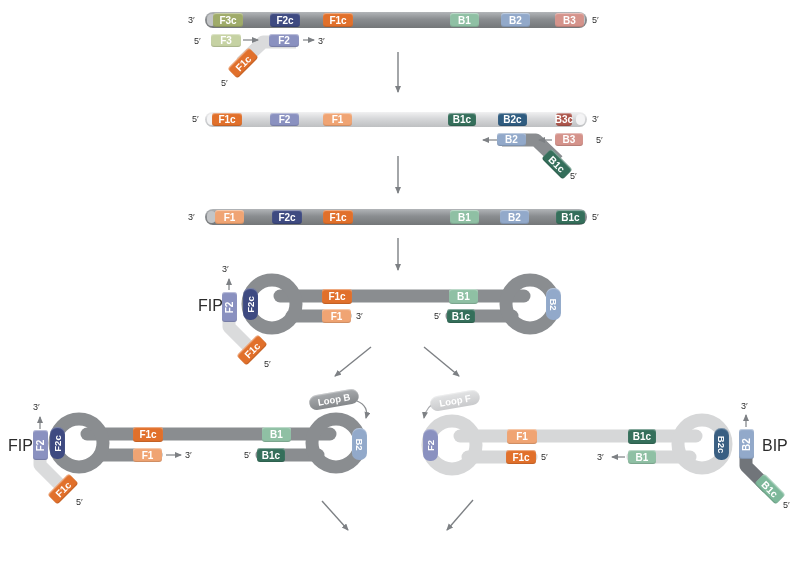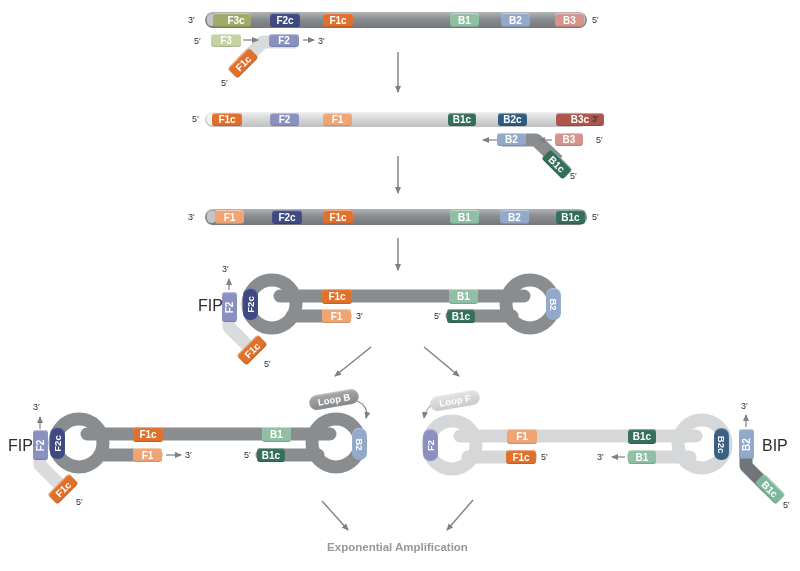--- a/index.html
+++ b/index.html
@@ -98,21 +98,21 @@
     <path d="M 746 434 L 746 466 L 768 488" fill="none" stroke="#71757a" stroke-width="13" stroke-linejoin="round"></path>
     <line x1="746" y1="427" x2="746" y2="415" stroke="#7d8084" stroke-width="1.2" marker-end="url(#ah)"></line>
     <line x1="625" y1="457" x2="612" y2="457" stroke="#7d8084" stroke-width="1.2" marker-end="url(#ah)"></line>
     <path d="M 438 401 Q 426 406 424 418" fill="none" stroke="#a9abae" stroke-width="1.3" marker-end="url(#ah)"></path>
   </svg>
 
   <span class="prime" style="left:188px;top:15px;">3′</span>
   <div class="bar dark" style="left:205px;top:12px;width:382px;height:16px;"></div>
   <div class="cap dark" style="left:207px;top:14px;width:9px;height:12px;"></div>
   <div class="cap dark" style="left:576px;top:14px;width:9px;height:12px;"></div>
-  <div class="seg" style="left: 213px; top: 13px; width: 30px; background: rgb(159, 171, 105); padding-left: 8px;">F3c</div>
+  <div class="seg" style="left: 213px; top: 13px; width: 30px; background: rgb(159, 171, 105);">F3c</div>
   <div class="seg" style="left: 270px; top: 13px; width: 30px; background: rgb(62, 74, 129);">F2c</div>
   <div class="seg" style="left: 323px; top: 13px; width: 30px; background: rgb(225, 112, 43);">F1c</div>
   <div class="seg" style="left: 450px; top: 13px; width: 29px; background: rgb(143, 192, 164);">B1</div>
   <div class="seg" style="left: 501px; top: 13px; width: 29px; background: rgb(146, 169, 202);">B2</div>
   <div class="seg" style="left: 555px; top: 13px; width: 29px; background: rgb(213, 147, 139);">B3</div>
   <span class="prime" style="left:592px;top:15px;">5′</span>
 
   <span class="prime" style="left:194px;top:36px;">5′</span>
   <div class="seg" style="left: 211px; top: 34px; width: 30px; height: 13px; background: rgb(198, 210, 163);">F3</div>
   <div class="seg" style="left: 269px; top: 34px; width: 30px; height: 13px; background: rgb(138, 145, 192);">F2</div>
@@ -122,21 +122,21 @@
 
   <span class="prime" style="left:192px;top:114px;">5′</span>
   <div class="bar light" style="left:205px;top:112px;width:382px;height:15px;"></div>
   <div class="cap light" style="left:207px;top:114px;width:9px;height:11px;"></div>
   <div class="cap light" style="left:576px;top:114px;width:9px;height:11px;"></div>
   <div class="seg" style="left: 212px; top: 113px; width: 30px; height: 13px; background: rgb(225, 112, 43);">F1c</div>
   <div class="seg" style="left: 270px; top: 113px; width: 29px; height: 13px; background: rgb(138, 145, 192);">F2</div>
   <div class="seg" style="left: 323px; top: 113px; width: 29px; height: 13px; background: rgb(240, 164, 115);">F1</div>
   <div class="seg" style="left: 448px; top: 113px; width: 28px; height: 13px; background: rgb(53, 111, 91);">B1c</div>
   <div class="seg" style="left: 498px; top: 113px; width: 29px; height: 13px; background: rgb(47, 92, 128);">B2c</div>
-  <div class="seg" style="left: 556px; top: 113px; width: 48px; height: 13px; background: rgb(173, 86, 76);">B3c</div>
+  <div class="seg" style="left: 556px; top: 113px; width: 16px; height: 13px; background: rgb(173, 86, 76);">B3c</div>
   <span class="prime" style="left:592px;top:114px;">3′</span>
 
   <div class="seg" style="left: 497px; top: 133px; width: 29px; height: 13px; background: rgb(146, 169, 202);">B2</div>
   <div class="seg" style="left: 555px; top: 133px; width: 28px; height: 13px; background: rgb(213, 147, 139);">B3</div>
   <span class="prime" style="left:596px;top:135px;">5′</span>
   <div class="seg tiltR" style="left: 542px; top: 157px; width: 30px; background: rgb(53, 111, 91);">B1c</div>
   <span class="prime" style="left:570px;top:171px;">5′</span>
 
   <span class="prime" style="left:188px;top:212px;">3′</span>
   <div class="bar dark" style="left:205px;top:209px;width:382px;height:16px;"></div>
@@ -205,15 +205,14 @@
       <span>B2c</span>
     </div>
   <span class="prime" style="left:741px;top:401px;">3′</span>
   <div class="seg vert" style="left: 739px; top: 429px; background: rgb(146, 169, 202);">
       <span>B2</span>
     </div>
   <span class="sidelabel" style="left:762px;top:437px;">BIP</span>
   <div class="seg tiltR" style="left: 755px; top: 482px; width: 30px; background: rgb(125, 184, 154);">B1c</div>
   <span class="prime" style="left:783px;top:500px;">5′</span>
 
-  <div class="footer" style="left:280px;top:541px;width:235px;">Exponential Amplification</div>
 
 </div>
 
 </body></html>

